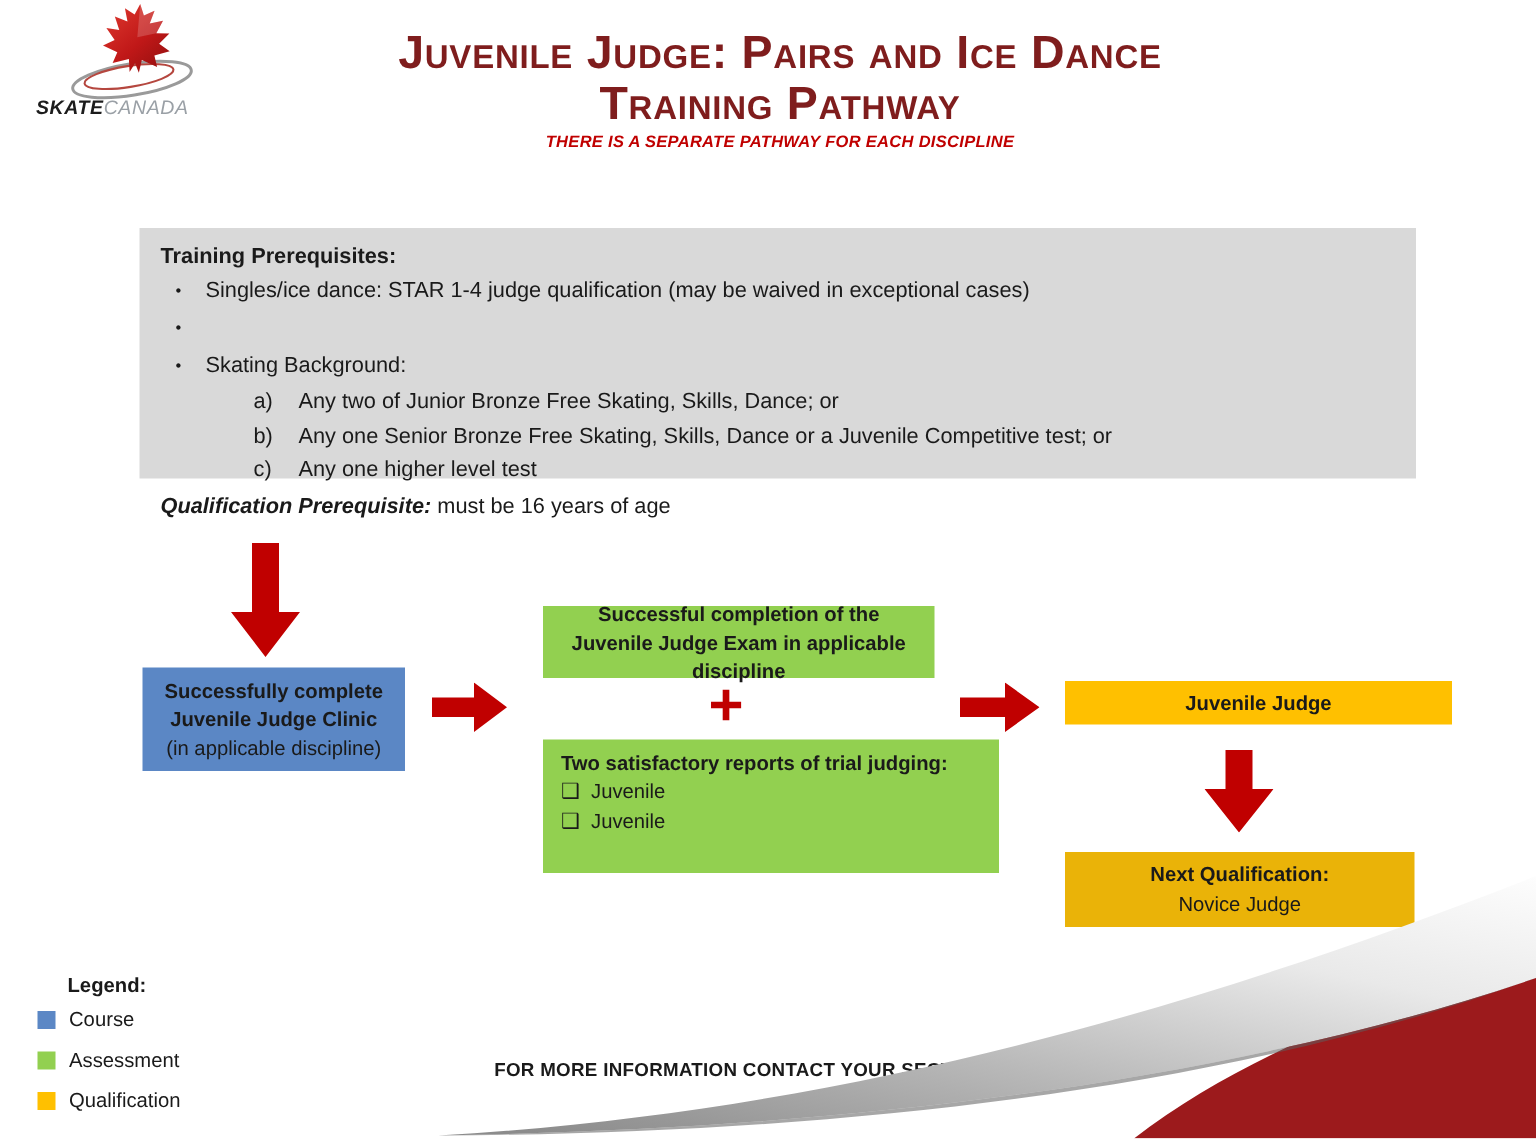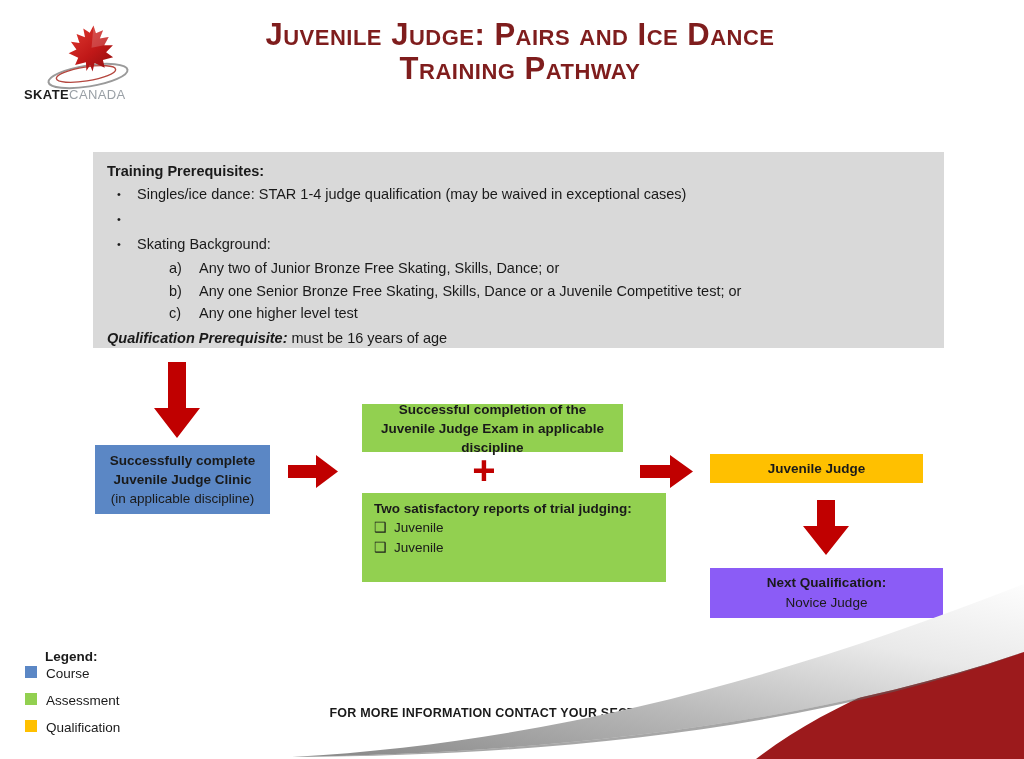--- a/index.html
+++ b/index.html
@@ -6,21 +6,21 @@
   html,body { width:1024px; height:759px; }
   body {
     position:relative;
     background:#ffffff;
     font-family:"Liberation Sans", sans-serif;
     color:#1a1a1a;
     overflow:hidden;
   }
 
   
-  .logo { position:absolute; left:22px; top:23px; width:122px; height:84px; }
+  .logo { position:absolute; left:22px; top:0; width:122px; height:84px;font-style:italic; }
   .logo svg { position:absolute; left:0; top:0; }
   .brand { position:absolute; left:2px; top:64px; width:120px;
            font-size:13px; letter-spacing:.4px; white-space:nowrap; }
   .brand .b1 { font-weight:bold; color:#1c1c1c; }
   .brand .b2 { font-weight:normal; color:#9aa0a6; }
 
   
   .title-wrap { position:absolute; left:180px; top:18px; width:680px; text-align:center; }
   .title-line {
     font-variant:small-caps;
@@ -34,21 +34,21 @@
     margin-top:3px;
     font-size:11px;
     font-weight:bold;
     font-style:italic;
     color:#C00000;
     letter-spacing:.2px;
   }
 
   
   .prereq {
-    position:absolute; left:93px; top:152px; width:851px; height:196px;
+    position:absolute; left:93px; top:152px; width:851px; height:167px;
     background:#D9D9D9;
     padding:8px 14px;
     font-size:14.5px;
   }
   .prereq-heading { font-weight:bold; line-height:22px; }
   .bullet-row { display:flex; line-height:25px; }
   .bullet-glyph { width:30px; padding-left:10px; font-size:11px; }
   .sub-row { display:flex; line-height:22.5px; padding-left:62px; }
   .sub-label { width:30px; }
   .qual-row { line-height:24px; margin-top:1px; }
@@ -66,33 +66,33 @@
 
   .plus-sign { position:absolute; left:454px; top:449px; width:60px; height:44px;
                text-align:center; line-height:42px; font-size:40px; font-weight:900; color:#C00000; }
 
   .reports-box { left:362px; top:493px; width:304px; height:89px;
                  padding:6px 12px; font-size:13.5px; justify-content:flex-start; }
   .reports-heading { font-weight:bold; line-height:19px; }
   .check-row { display:flex; line-height:19.5px; }
   .check-glyph { width:20px; font-size:14px; }
 
-  .qual-box { left:710px; top:454px; width:213px; height:29px;
+  .qual-box { left:710px; top:454px; width:258px; height:29px;
               font-size:13.5px; font-weight:bold; }
 
   .next-box { left:710px; top:568px; width:233px; height:50px;
               font-size:13.5px; line-height:20px; }
   .next-box .bold { font-weight:bold; }
 
   .arrow { position:absolute; }
 
   
   .legend { position:absolute; left:25px; top:648px; width:170px; }
   .legend-heading { font-weight:bold; font-size:13.5px; margin-left:20px; line-height:18px; }
-  .legend-item { display:flex; height:27px; }
+  .legend-item { display:flex; align-items:center; height:27px; }
   .legend-swatch { width:12px; height:12px; margin-right:9px; flex:0 0 auto; }
   .legend-label { font-size:13.5px; }
 
   
   .footer { position:absolute; left:219px; top:706px; width:600px;
             text-align:center; font-size:12.5px; font-weight:bold;
             color:#1a1a1a; letter-spacing:.2px; }
 
   
   .swoosh { position:absolute; left:0; top:0; width:1024px; height:759px; pointer-events:none; }
@@ -121,20 +121,21 @@
     </g>
   </svg>
   <div class="brand">
     <span class="b1">SKATE</span><span class="b2">CANADA</span>
   </div>
 </div>
 
 <div class="title-wrap">
   <div class="title-line">Juvenile Judge: Pairs and Ice Dance</div>
   <div class="title-line">Training Pathway</div>
+  <div class="subtitle">THERE IS A SEPARATE PATHWAY FOR EACH DISCIPLINE</div>
 </div>
 
 <div class="prereq" style="background: rgb(217, 217, 217);">
   <div class="prereq-heading">Training Prerequisites:</div>
 
   <div class="bullet-row">
     <span class="bullet-glyph">•</span>
     <span>Singles/ice dance: STAR 1-4 judge qualification (may be waived in exceptional cases)</span>
   </div>
   <div class="bullet-row">
@@ -200,21 +201,21 @@
 </svg>
 
 <div class="flow-box centered qual-box" style="background: rgb(255, 192, 0);">
   <div>Juvenile Judge</div>
 </div>
 
 <svg class="arrow" style="left:803px; top:500px;" width="46" height="55">
   <polygon points="14,0 32,0 32,26 46,26 23,55 0,26 14,26" fill="#C00000"></polygon>
 </svg>
 
-<div class="flow-box centered next-box" style="background: #8b5cf6;">
+<div class="flow-box centered next-box" style="background: #eab308;">
   <div class="bold">Next Qualification:</div>
   <div>Novice Judge</div>
 </div>
 
 <div class="legend">
   <div class="legend-heading">Legend:</div>
   <div class="legend-item">
     <span class="legend-swatch" style="background: rgb(91, 135, 197);"></span>
     <span class="legend-label">Course</span>
   </div>

